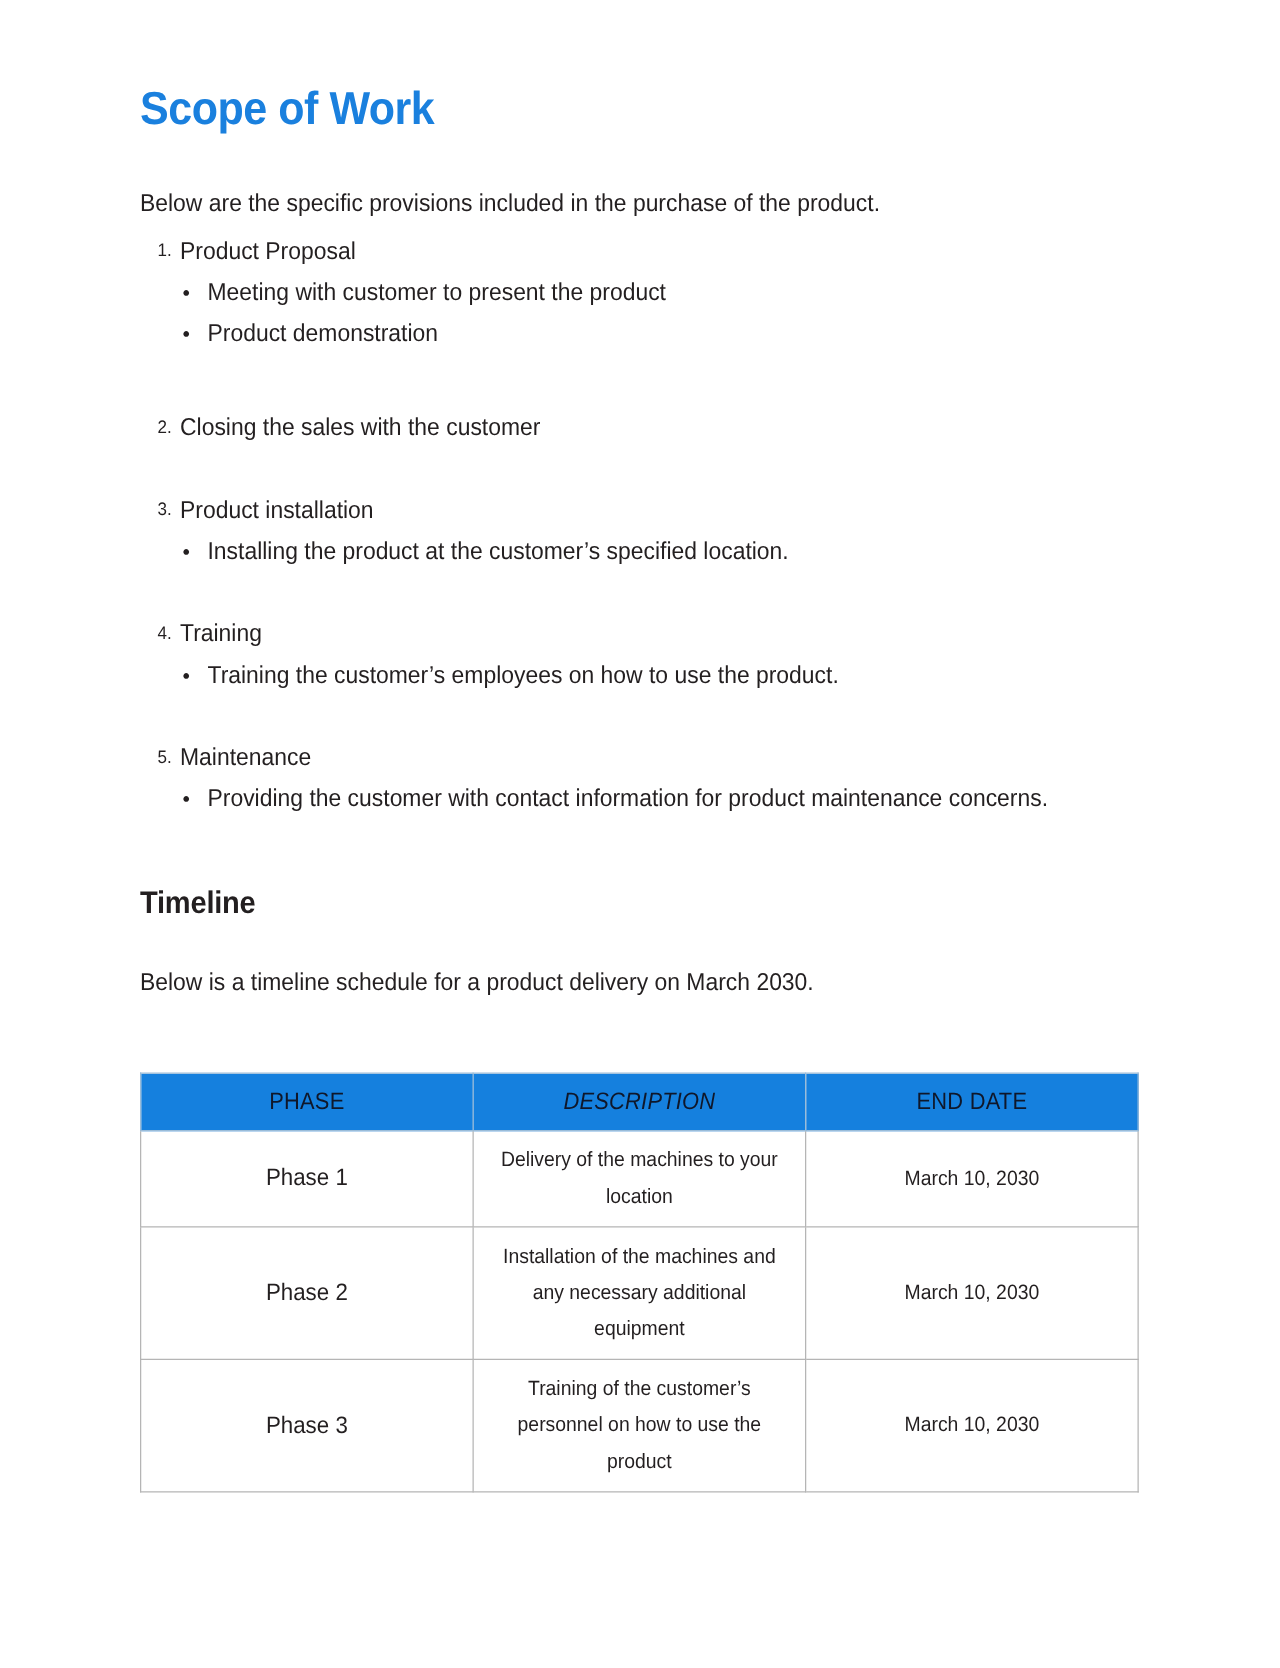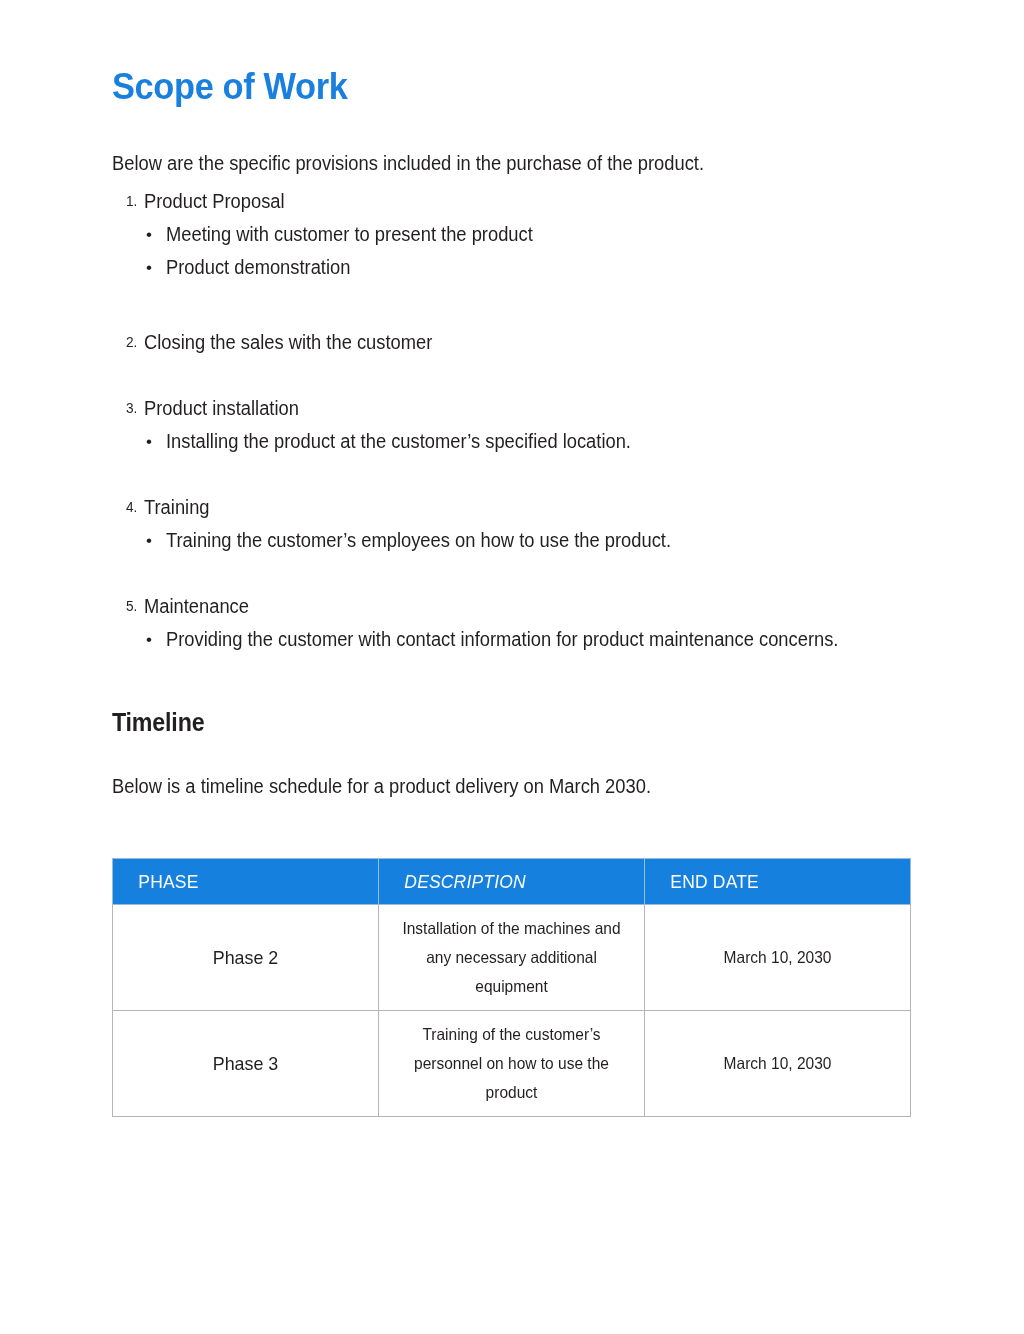--- a/index.html
+++ b/index.html
@@ -141,26 +141,26 @@
   }
 
   table.timeline-table {
     border-collapse: collapse;
     width: 798px;
     table-layout: fixed;
   }
 
   table.timeline-table th {
     background: #1580de;
-    color: #ffffff;
+    color: #0f172a;
     font-size: 19px;
     font-weight: normal;
     letter-spacing: 0.2px;
     height: 46px;
-    text-align: left;
+    text-align: center;
     vertical-align: middle;
     border: 1px solid #9bbcd8;
     padding: 0 16px;
     box-sizing: border-box;
   }
 
   table.timeline-table th .hcell {
     display: block;
     transform: scaleX(0.92);
   }
@@ -268,20 +268,31 @@
             </th>
             <th class="col-desc">
               <span class="hcell">DESCRIPTION</span>
             </th>
             <th class="col-date">
               <span class="hcell">END DATE</span>
             </th>
           </tr>
         </thead>
         <tbody>
+          <tr class="row-h1">
+            <td class="col-phase">
+              <span class="cell-inner">Phase 1</span>
+            </td>
+            <td class="col-desc">
+              <span class="cell-inner">Delivery of the machines to your location</span>
+            </td>
+            <td class="col-date">
+              <span class="cell-inner">March 10, 2030</span>
+            </td>
+          </tr>
           <tr class="row-h2">
             <td class="col-phase">
               <span class="cell-inner">Phase 2</span>
             </td>
             <td class="col-desc">
               <span class="cell-inner">Installation of the machines and any necessary additional equipment</span>
             </td>
             <td class="col-date">
               <span class="cell-inner">March 10, 2030</span>
             </td>

